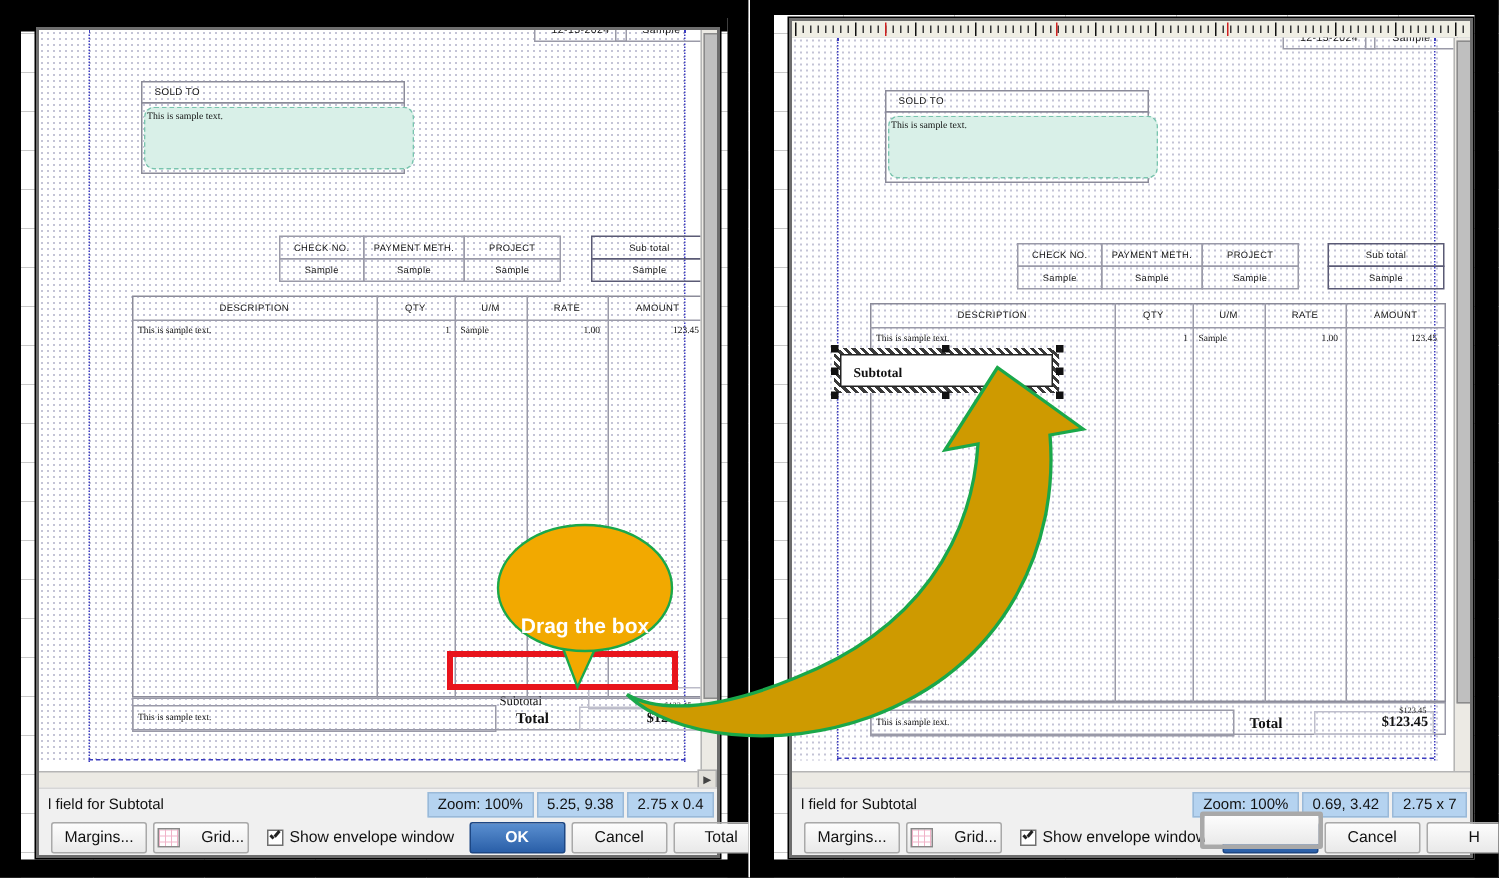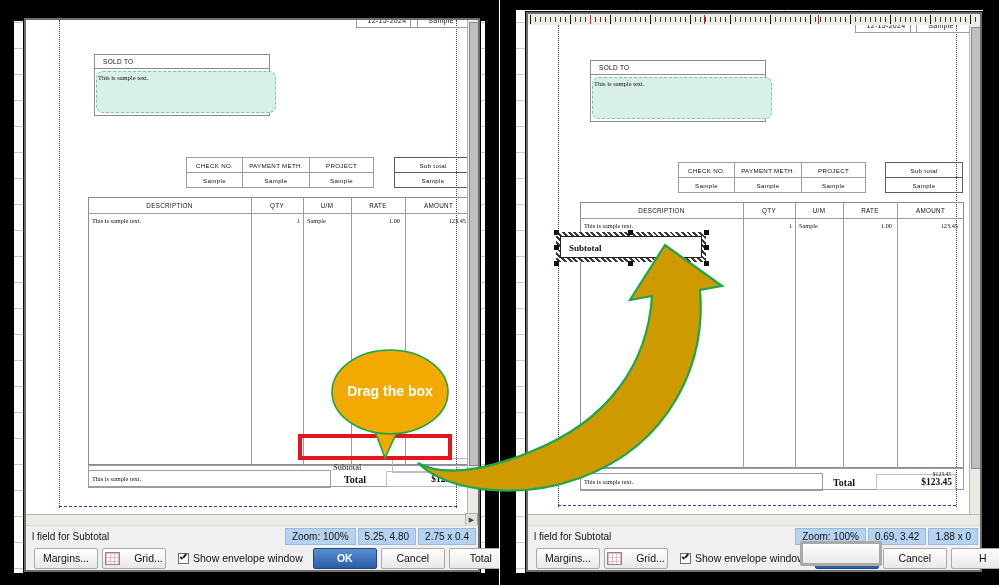--- a/index.html
+++ b/index.html
@@ -174,21 +174,21 @@
             <div class="vthumb" style="top:2px;height:442px;"></div>
           </div>
           <div class="hscroll" style="left:0;right:0;bottom:0;"></div>
           <div class="harrow" style="right:0;bottom:0;">▶</div>
         </div>
       </div>
 
       <div class="statusbar" style="bottom:24px;">
         <div class="status-text">l field for Subtotal</div>
         <div class="status-cell">Zoom: 100%</div>
-        <div class="status-cell">5.25, 4.80</div>
+        <div class="status-cell">5.25, 9.38</div>
         <div class="status-cell">2.75 x 0.4</div>
       </div>
 
       <div class="btnbar" style="padding-left:8px;">
         <div class="btn" style="width:74px;">
             <span>Margins...</span>
           </div>
         <div class="btn" style="width:74px;">
           <span class="gridicon"></span>
           <span style="margin-left:12px;">Grid...</span>
@@ -208,21 +208,21 @@
           </div>
       </div>
     </div>
 
     <div class="redrect" style="left:298px;top:434px;width:154px;height:26px;"></div>
 
     <svg width="130" height="140" style="position:absolute;left:325px;top:340px;">
       <path d="M 60 118 L 48 86 L 72 92 Z" fill="#F2A900" stroke="#1aa84a" stroke-width="1.6"></path>
       <ellipse cx="65" cy="52" rx="58" ry="42" fill="#F2A900" stroke="#1aa84a" stroke-width="1.6"></ellipse>
     </svg>
-    <div class="bubble" style="left:342px;top:358px;width:96px;height:68px;background:transparent;border:none;font-size:14px;">
+    <div class="bubble" style="left:342px;top:358px;width:96px;height:68px;background:transparent;border:none;font-size:14px;align-items:flex-end;">
       <span>Drag the box</span>
     </div>
   </div>
 
   <div class="divider"></div>
 
   <div class="panel right">
 
     <div class="sheet-bg"></div>
     <div class="black-mask" style="left:0;top:0;width:499px;height:10px;"></div>
@@ -399,21 +399,21 @@
             <div class="vthumb" style="top:2px;height:440px;"></div>
           </div>
           <div class="hscroll" style="left:0;right:0;bottom:0;"></div>
         </div>
       </div>
 
       <div class="statusbar" style="bottom:24px;">
         <div class="status-text">l field for Subtotal</div>
         <div class="status-cell">Zoom: 100%</div>
         <div class="status-cell">0.69, 3.42</div>
-        <div class="status-cell">1.88 x 0</div>
+        <div class="status-cell">2.75 x 7</div>
       </div>
 
       <div class="btnbar" style="padding-left:8px;">
         <div class="btn" style="width:74px;">
             <span>Margins...</span>
           </div>
         <div class="btn" style="width:74px;">
           <span class="gridicon"></span>
           <span style="margin-left:12px;">Grid...</span>
         </div>

